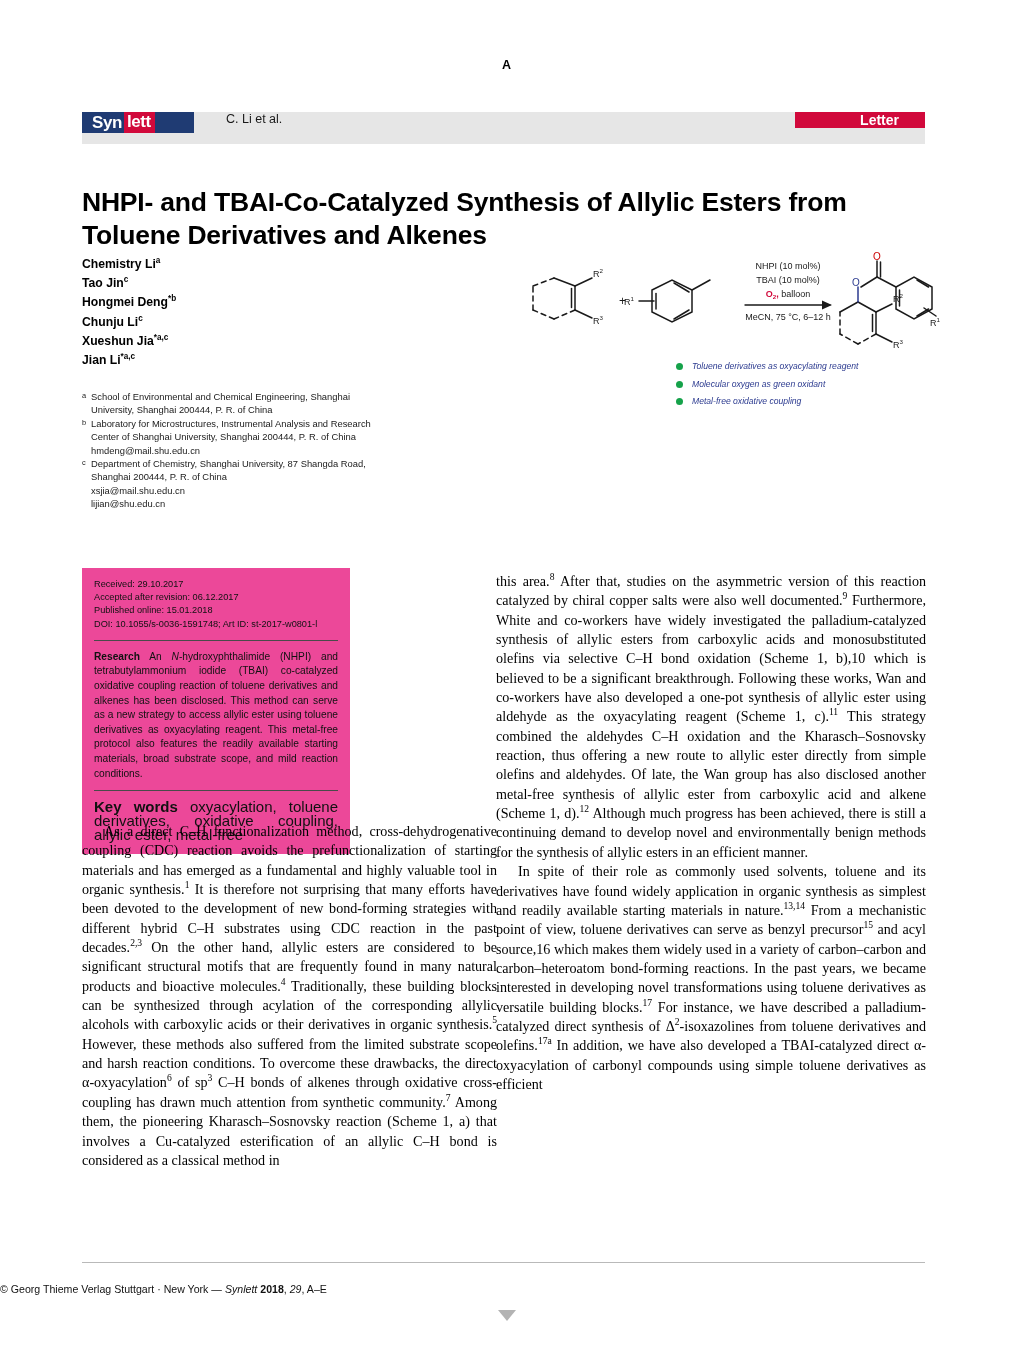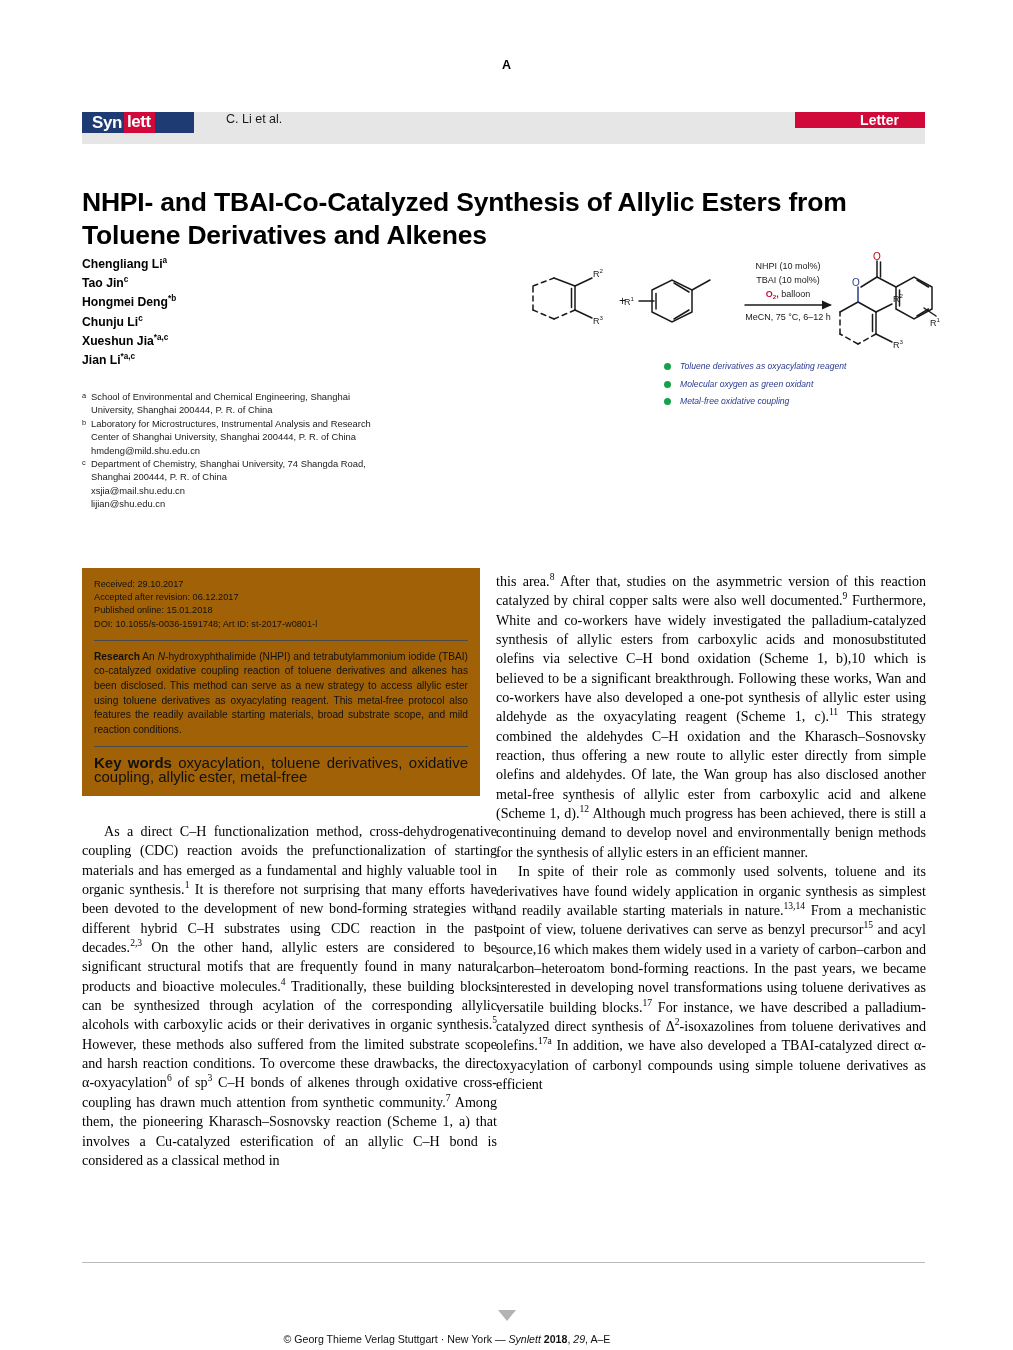--- a/index.html
+++ b/index.html
@@ -85,36 +85,36 @@
     position:absolute; left:0; top:-1px; font-size:7.4px;
   }
   .affil .em { display:block; }
 
   
   .ga {
     position:absolute; left:500px; top:250px; width:440px; height:170px;
   }
   .ga svg { display:block; }
   .bullets {
-    position:absolute; left:164px; top:108px;
+    position:absolute; left:176px; top:108px;
     font-family:"Liberation Sans", sans-serif;
     font-size:8.6px; font-style:italic; color:#2b3a8f;
     line-height:17.5px;
   }
   .bullet { display:flex; align-items:center; }
   .dot {
     width:7px; height:7px; border-radius:50%;
     background:#15a24a; margin-right:9px; flex:none;
   }
 
   
   .infobox {
     position:absolute; left:82px; top:568px;
-    width:398px; padding:10px 12px 12px 12px;
-    background:#a16207;
+    width:268px; padding:10px 12px 12px 12px;
+    background:#ec4899;
     font-family:"Liberation Sans", sans-serif;
   }
   .dates { font-size:9.2px; line-height:13.2px; color:#111; }
   .rule { height:1px; background:#4a4a4a; margin:9px 0 9px 0; }
   .abstract {
     font-size:10.2px; line-height:14.6px; text-align:justify; color:#111;
   }
   .abstract b { font-weight:bold; }
   .abstract i { font-style:italic; }
   .keywords {
@@ -136,22 +136,22 @@
   .col p { margin:0; text-indent:22px; }
   .col p.noindent { text-indent:0; }
   sup { font-size:0.68em; vertical-align:super; line-height:0; }
 
   
   .footer-rule {
     position:absolute; left:82px; top:1262px; width:843px;
     height:1px; background:#b9b9b9;
   }
   .footer {
-    position:absolute; left:0; top:1333px; width:894px;
-    text-align:center;
+    position:absolute; left:0; top:1283px; width:894px;
+    text-align:left;
     font-family:"Liberation Sans", sans-serif;
     font-size:10.6px; color:#111;
   }
   .footer i { font-style:italic; }
   .footer b { font-weight:bold; }
   .tri {
     position:absolute; left:50%; top:1310px; margin-left:-9px;
     width:0; height:0;
     border-left:9px solid transparent;
     border-right:9px solid transparent;
@@ -168,41 +168,41 @@
     <span class="logo-syn">Syn</span>
       <span class="logo-lett">lett</span>
   </div>
   <div class="runhead-authors">C. Li et al.</div>
   <div class="runhead-type">Letter</div>
 </div>
 
 <h1 class="title">NHPI- and TBAI-Co-Catalyzed Synthesis of Allylic Esters from Toluene Derivatives and Alkenes</h1>
 
 <div class="authors">
-  <div class="author"><span>Chengliang Li</span><sup>a</sup></div>
+  <div class="author"><span>Chemistry Li</span><sup>a</sup></div>
   <div class="author"><span>Tao Jin</span><sup>c</sup></div>
   <div class="author"><span>Hongmei Deng</span><sup>*b</sup></div>
   <div class="author"><span>Chunju Li</span><sup>c</sup></div>
   <div class="author"><span>Xueshun Jia</span><sup>*a,c</sup></div>
   <div class="author"><span>Jian Li</span><sup>*a,c</sup></div>
 </div>
 
 <div class="affils">
   <div class="affil">
     <span class="mk">a</span>
     <span>School of Environmental and Chemical Engineering, Shanghai University, Shanghai 200444, P. R. of China</span>
   </div>
   <div class="affil">
     <span class="mk">b</span>
     <span>Laboratory for Microstructures, Instrumental Analysis and Research Center of Shanghai University, Shanghai 200444, P. R. of China</span>
-    <span class="em">hmdeng@mild.shu.edu.cn</span>
+    <span class="em">hmdeng@mail.shu.edu.cn</span>
   </div>
   <div class="affil">
     <span class="mk">c</span>
-    <span>Department of Chemistry, Shanghai University, 74 Shangda Road, Shanghai 200444, P. R. of China</span>
+    <span>Department of Chemistry, Shanghai University, 87 Shangda Road, Shanghai 200444, P. R. of China</span>
     <span class="em">xsjia@mail.shu.edu.cn</span>
     <span class="em">lijian@shu.edu.cn</span>
   </div>
 </div>
 
 <div class="ga">
   <svg width="440" height="108" viewBox="0 0 440 108">
     <g stroke="#1a1a1a" stroke-width="1.5" fill="none" stroke-linecap="round">
 
       <path d="M33 36 L54 28" stroke-dasharray="5,4"></path>

